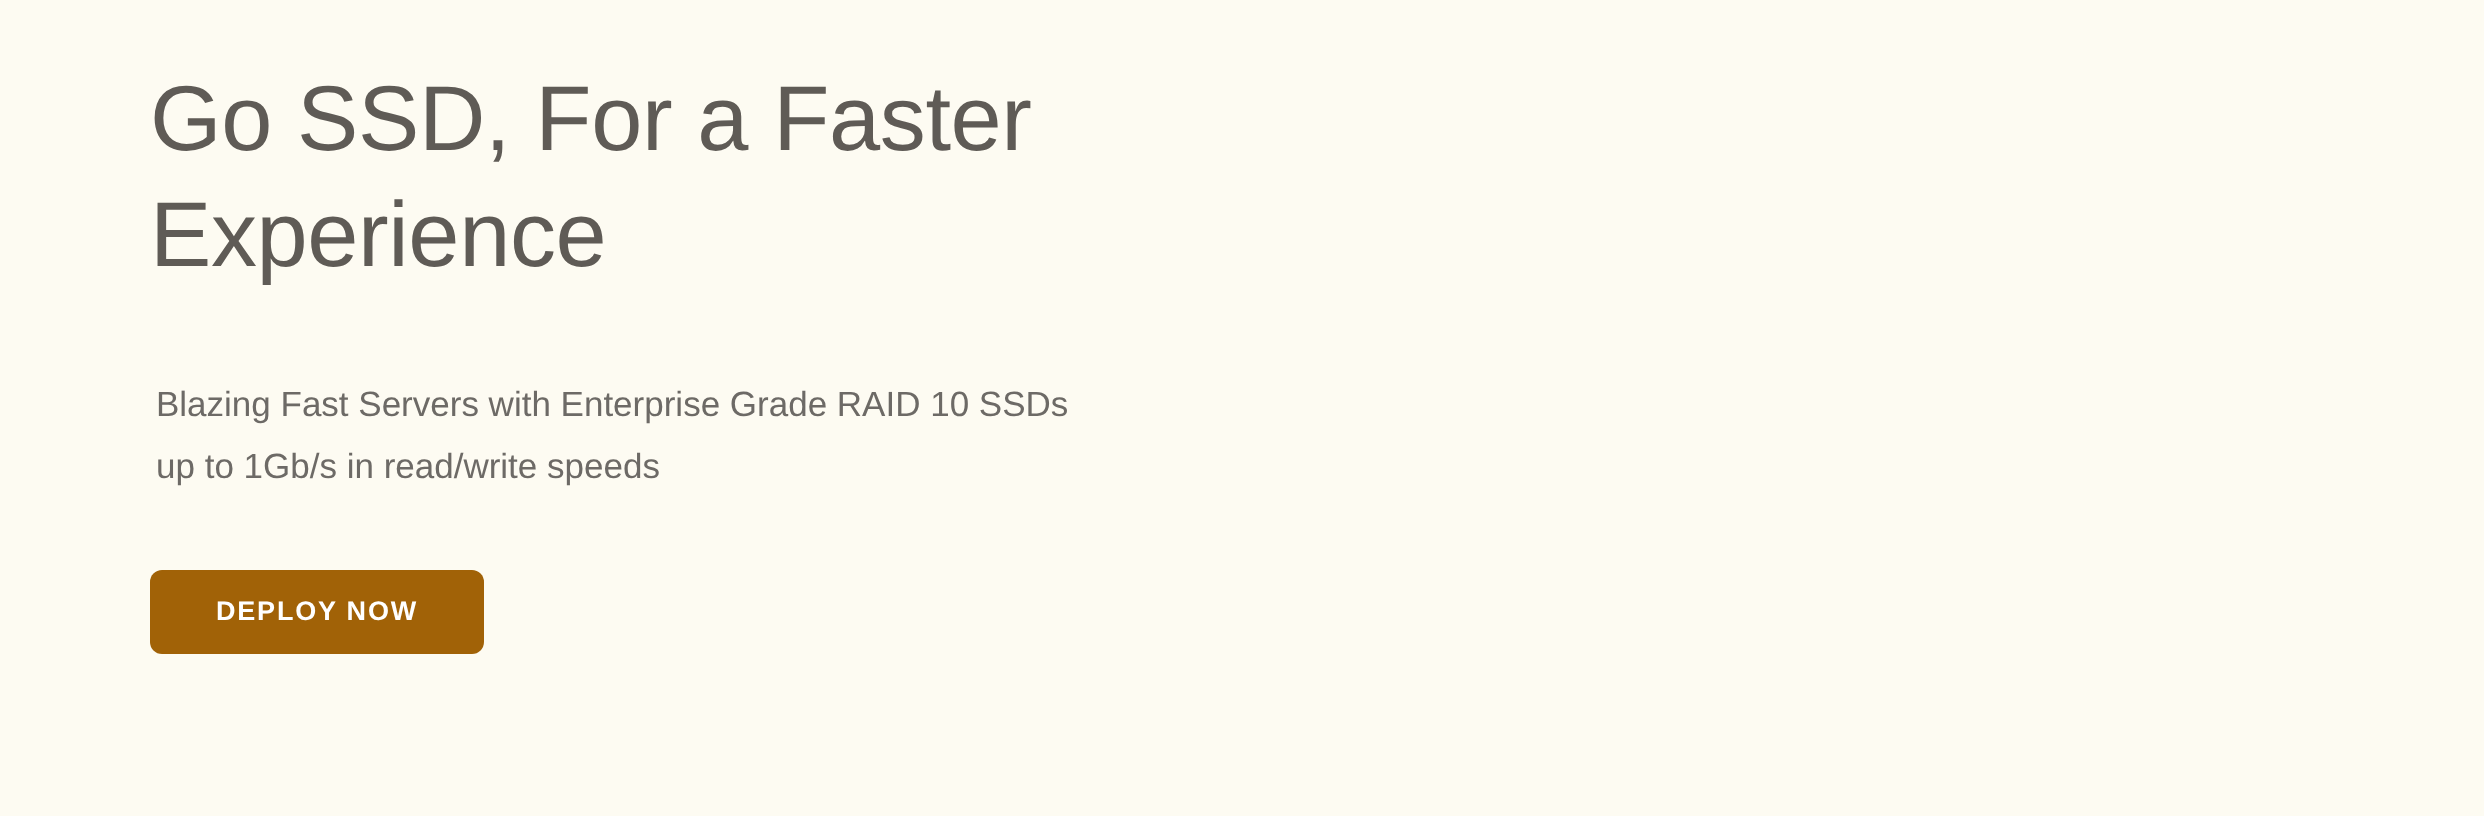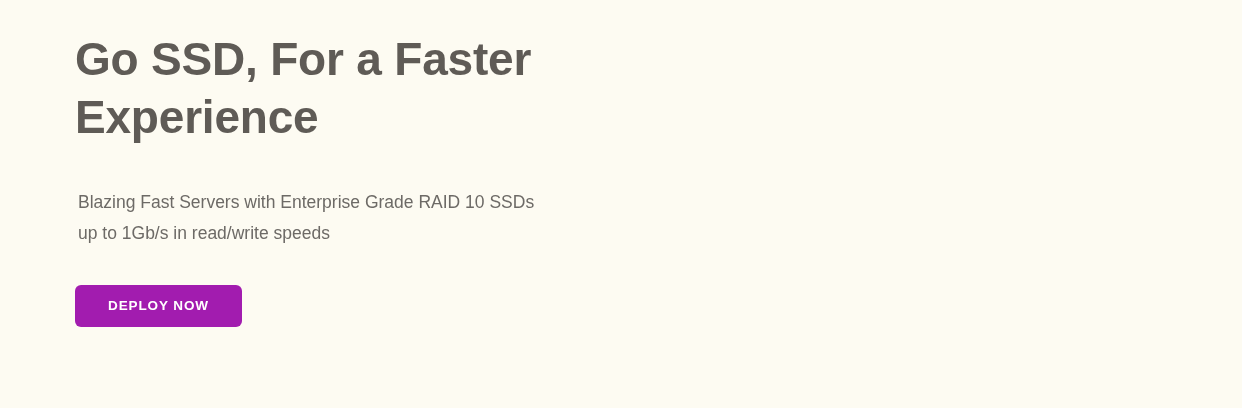--- a/index.html
+++ b/index.html
@@ -25,41 +25,41 @@
     position: absolute;
     left: 75px;
     top: 30px;
     width: 620px;
   }
   .headline {
     margin: 0;
     font-family: "Liberation Sans", sans-serif;
     font-size: 46px;
     line-height: 58px;
-    font-weight: 700;
+    font-weight: 400;
     color: #5f5b56;
     letter-spacing: -0.2px;
     max-width: 470px;
   }
   .subcopy {
     margin: 3px;
     padding-top: 38px;
     font-size: 17.5px;
     line-height: 31px;
     font-weight: 400;
     color: #6d6a66;
     max-width: 470px;
   }
   .cta-wrap {
     padding-top: 33px;
   }
   .cta {
     display: inline-block;
     box-sizing: border-box;
-    background: #a21caf;
+    background: #a16207;
     color: #ffffff;
     border: none;
     border-radius: 6px;
     padding: 0 22px;
     height: 42px;
     line-height: 42px;
     font-size: 13.5px;
     font-weight: bold;
     letter-spacing: 0.9px;
     cursor: pointer;

